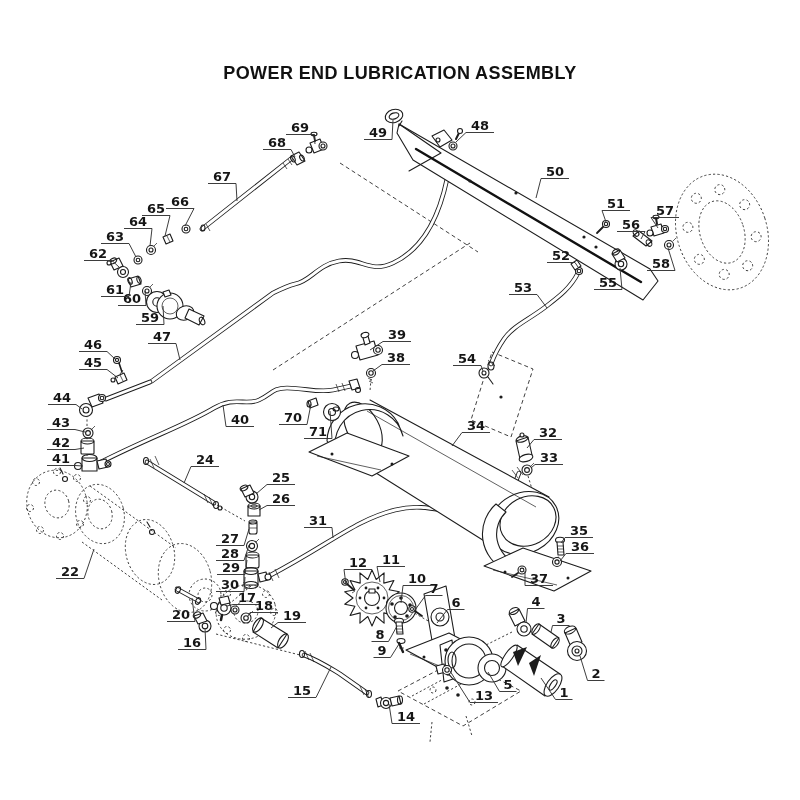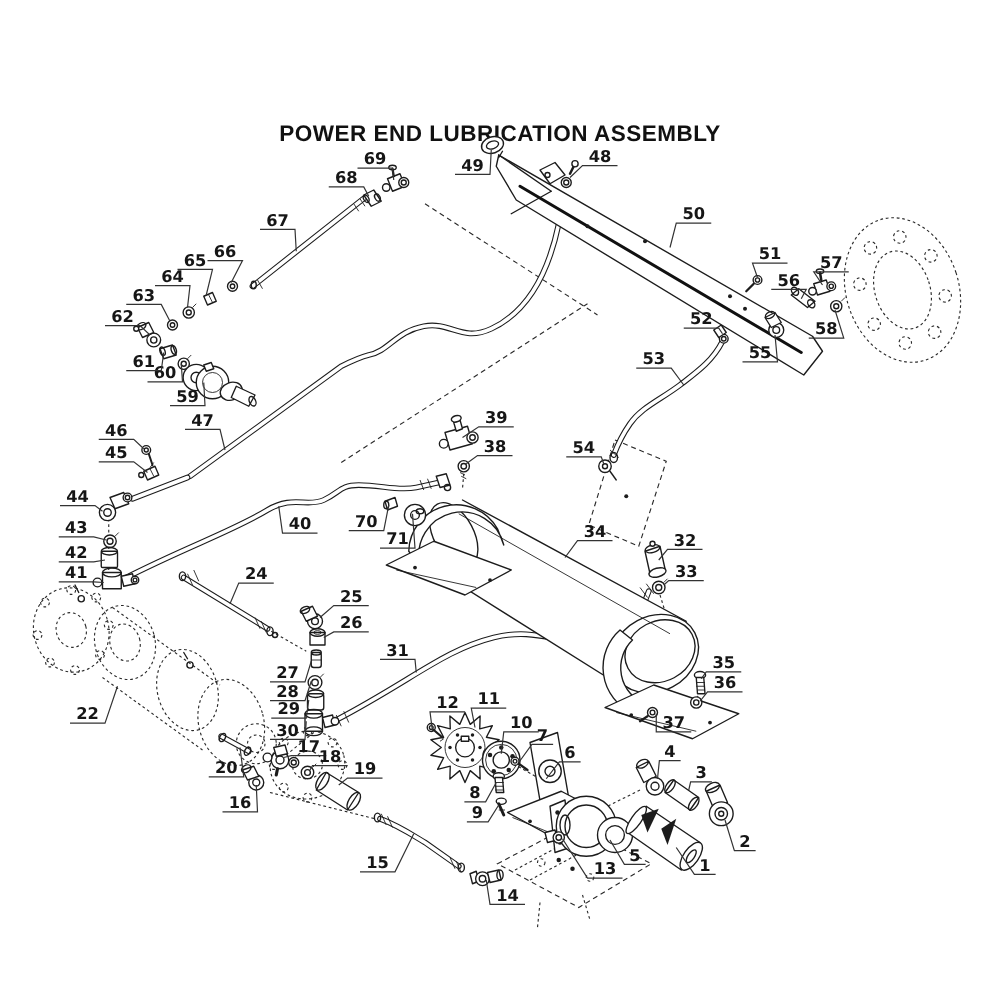--- a/index.html
+++ b/index.html
@@ -1,20 +1,20 @@
 <!DOCTYPE html>
 <html><head>
 <meta charset="utf-8">
 <style>
   html,body{margin:0;padding:0;background:#fff;}
   .frame{position:relative;width:800px;height:800px;background:#fff;overflow:hidden;
          font-family:"Liberation Sans",sans-serif;}
   .title{position:absolute;top:63px;left:0;right:0;text-align:center;
          font-size:18px;font-weight:bold;letter-spacing:.4px;color:#111;
-         font-family:"Liberation Sans",sans-serif;margin-top:34px;}
+         font-family:"Liberation Sans",sans-serif;}
   svg{position:absolute;left:0;top:0;}
   svg *{vector-effect:non-scaling-stroke;}
   .ln{stroke:#1c1c1c;stroke-width:1.1;fill:none;stroke-linejoin:round;stroke-linecap:round;}
   .lnf{stroke:#1c1c1c;stroke-width:1.1;fill:#fff;stroke-linejoin:round;}
   .thin{stroke:#1c1c1c;stroke-width:.7;fill:none;}
   .heavy{stroke:#111;stroke-width:2.4;fill:none;stroke-linecap:round;}
   .dash{stroke:#2a2a2a;stroke-width:.9;fill:none;stroke-dasharray:4 3;}
   .dashfine{stroke:#2a2a2a;stroke-width:.9;fill:none;stroke-dasharray:2.2 2.2;}
   .tube-out{stroke:#1c1c1c;stroke-width:4.6;fill:none;stroke-linecap:round;}
   .tube-in{stroke:#fff;stroke-width:2.9;fill:none;stroke-linecap:round;}

